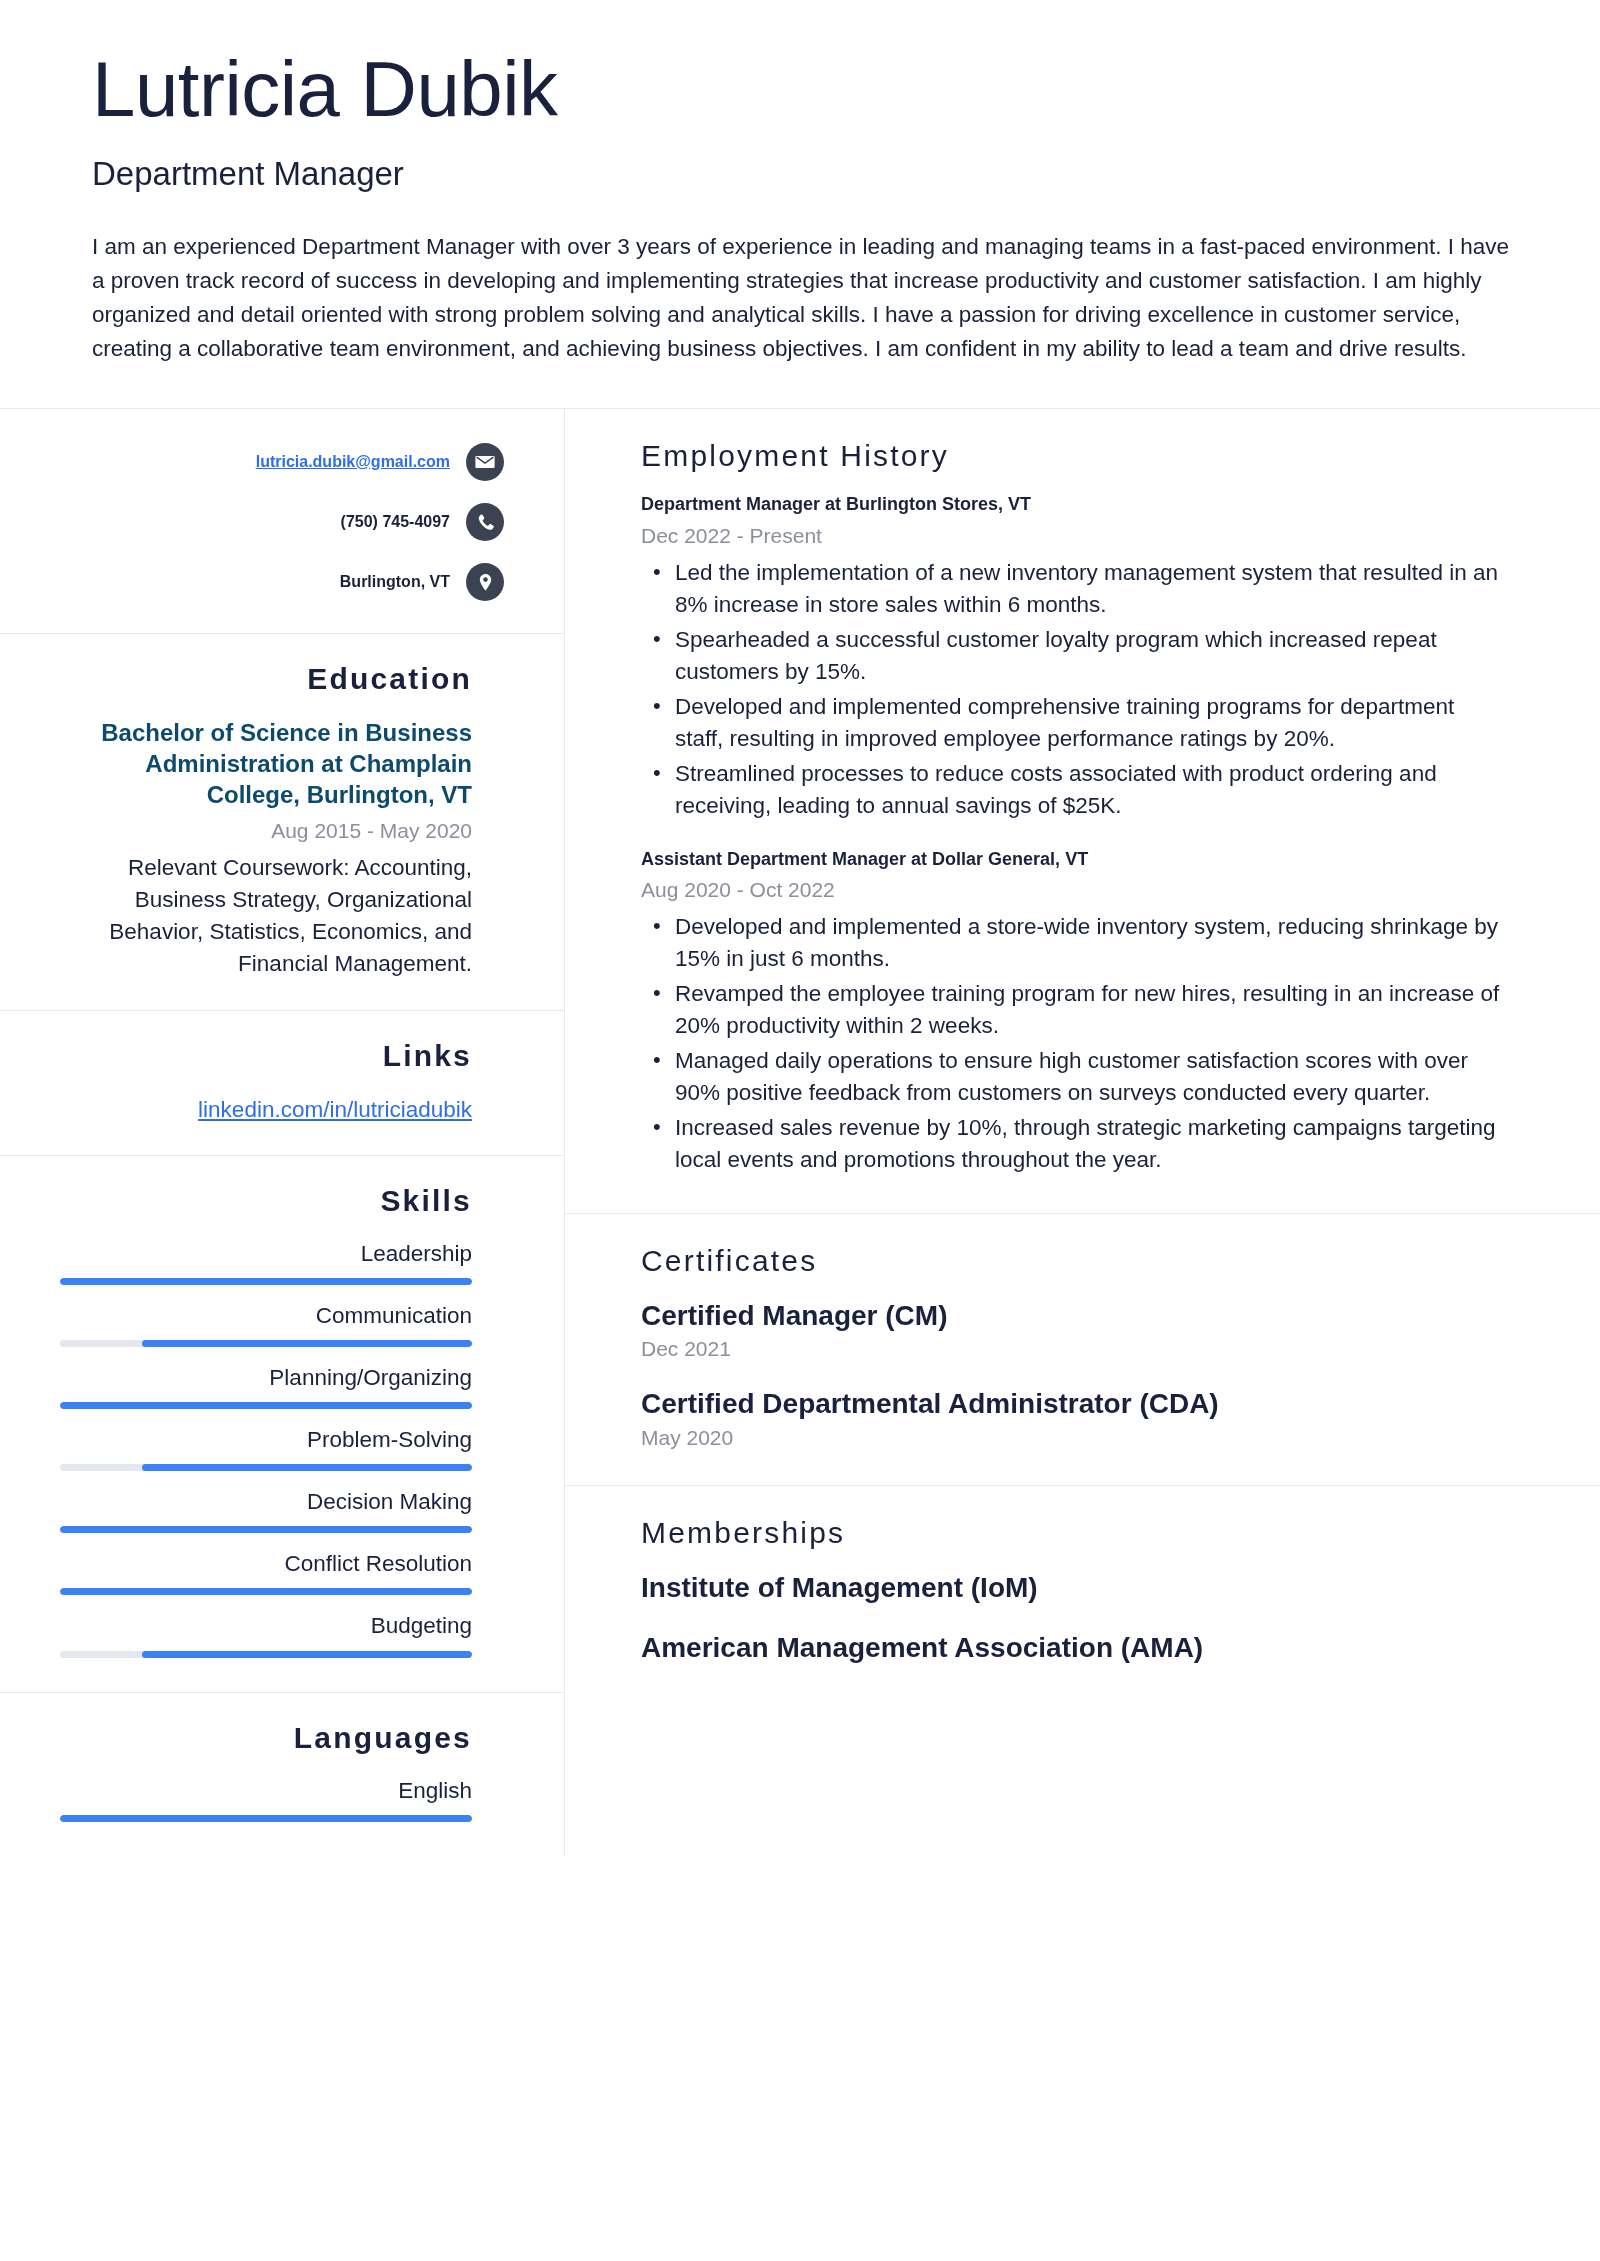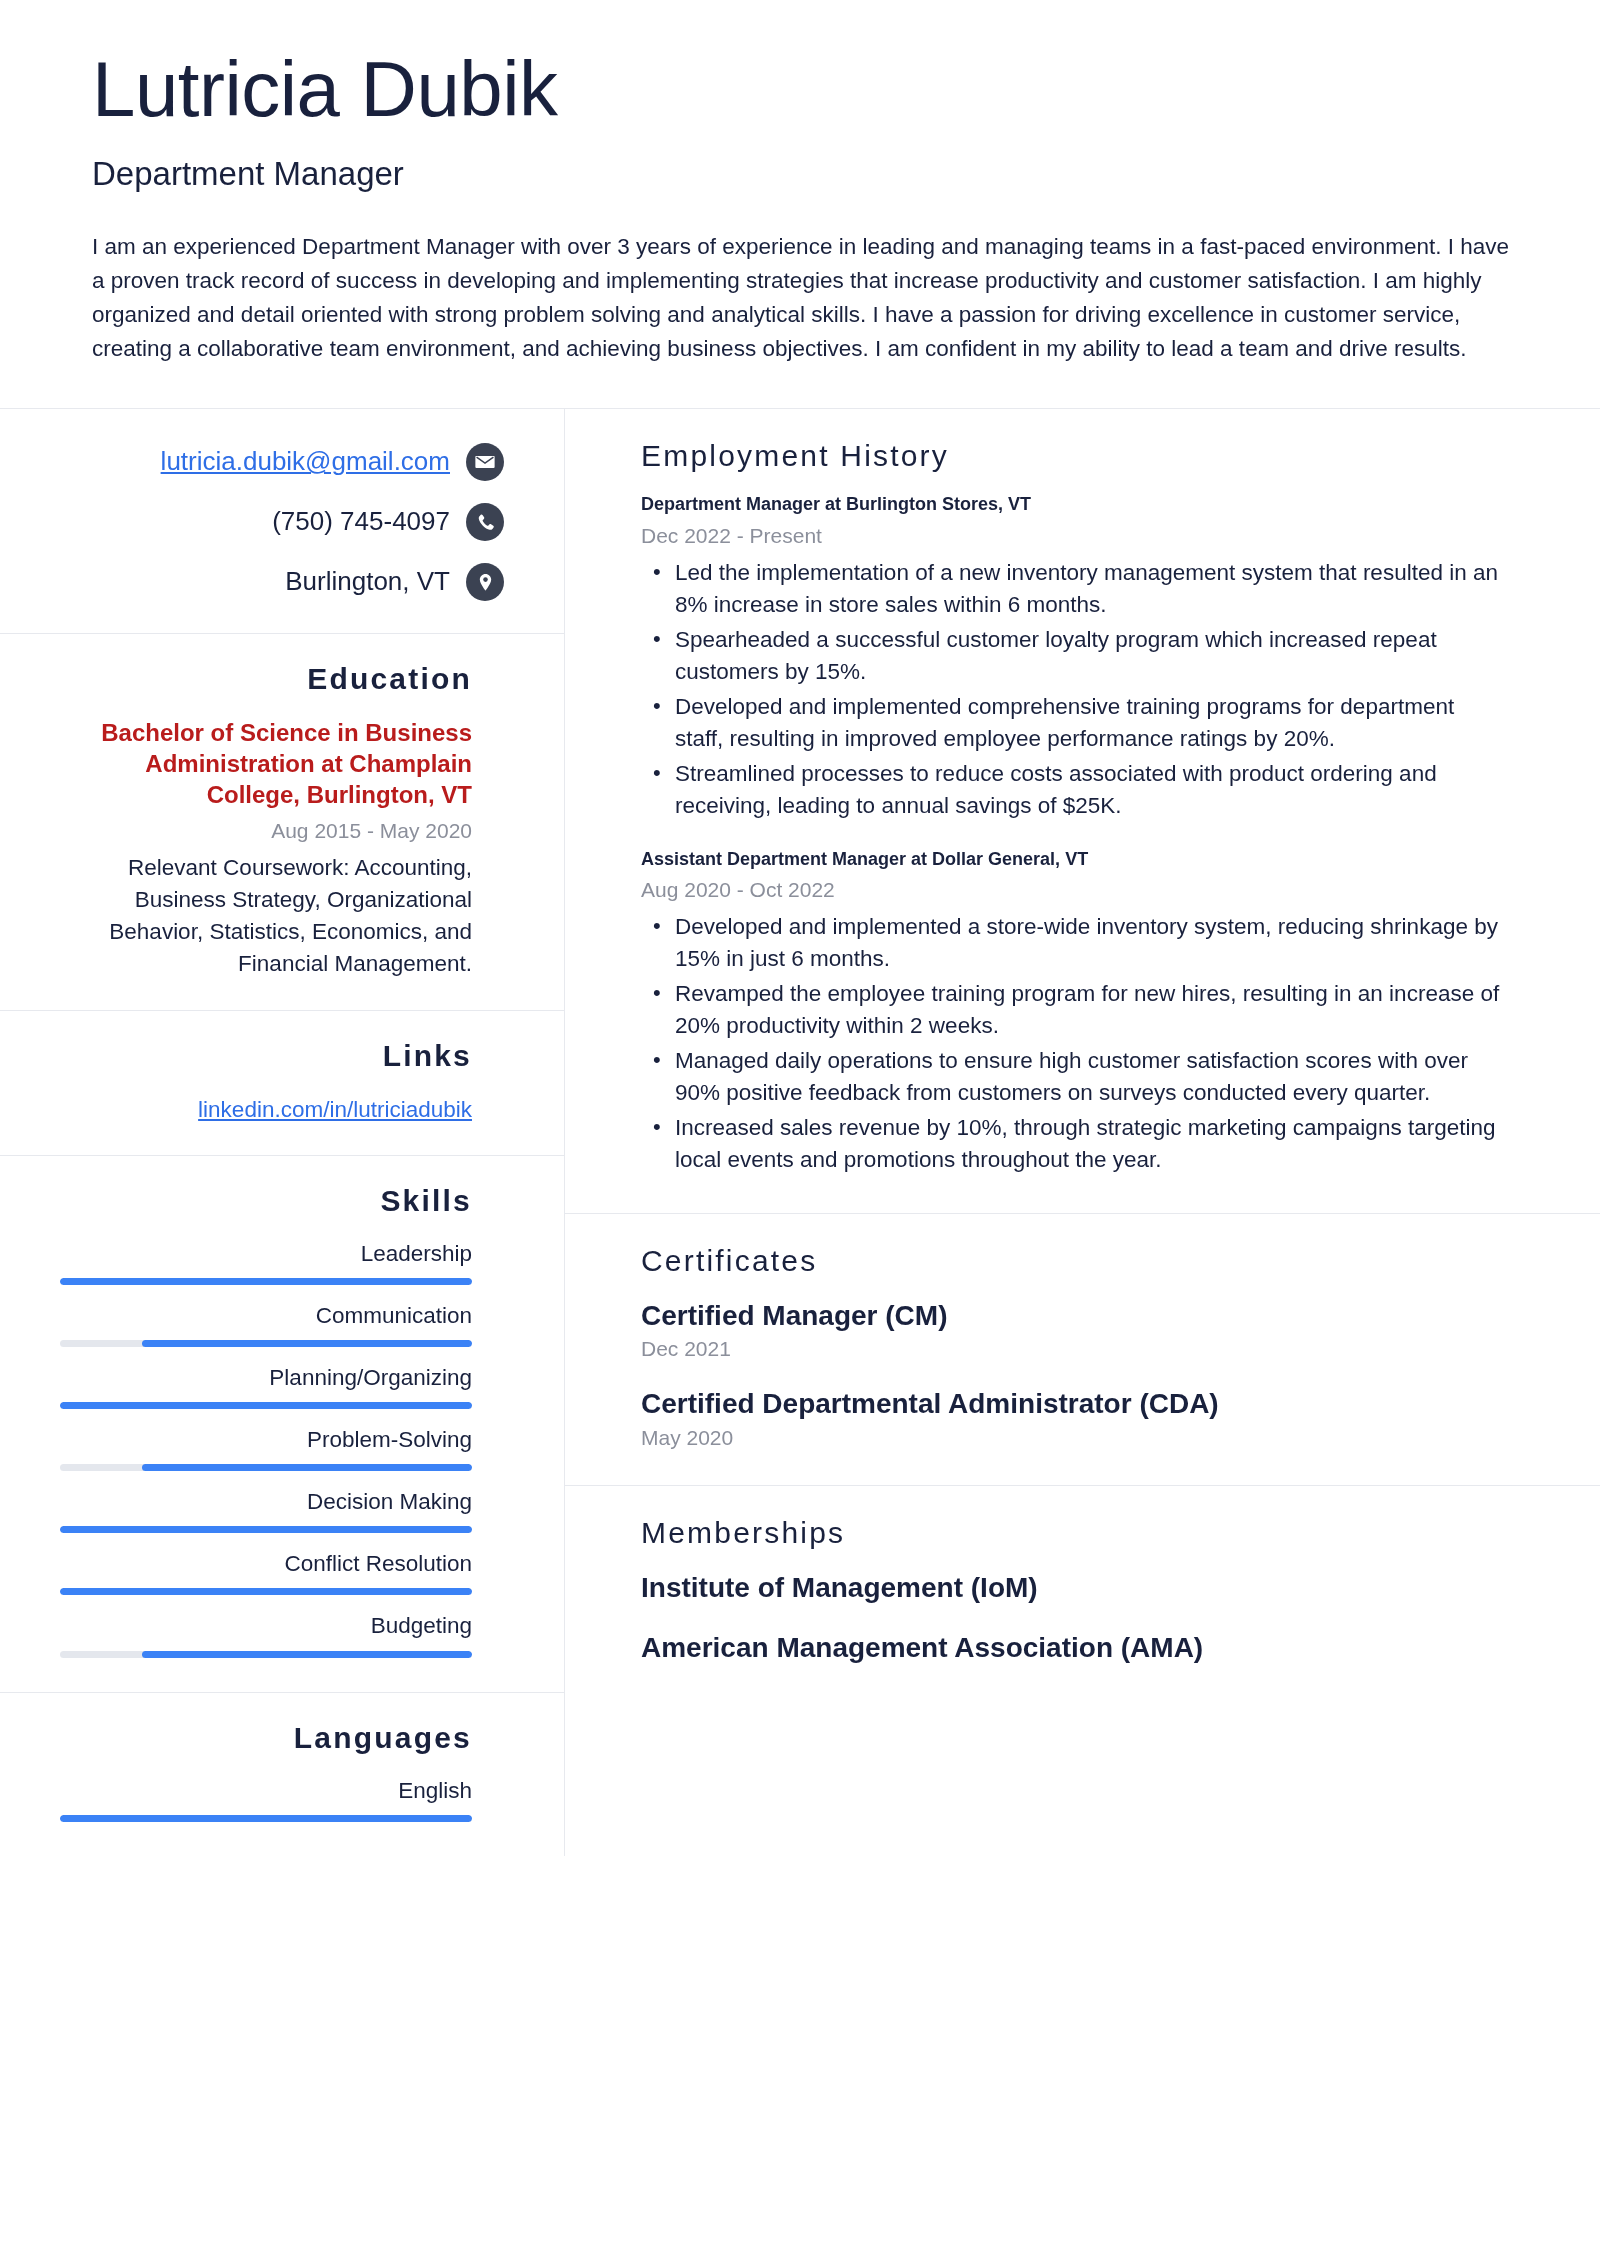--- a/index.html
+++ b/index.html
@@ -84,23 +84,24 @@
   .contact-row {
     display: flex;
     align-items: center;
     justify-content: flex-end;
     gap: 16px;
     margin-bottom: 22px;
   }
   .contact-row:last-child { margin-bottom: 2px; }
 
   .contact-text {
-    font-size: 26px;
-    color: #19213d;
-    line-height: 1.3;
+    font-size: 16px;
+    color: #19213d;
+    line-height: 1.3;
+    font-weight: bold;
   }
   .contact-text.link {
     color: #2e6ee6;
     text-decoration: underline;
   }
 
   .cicon {
     width: 38px;
     height: 38px;
     border-radius: 50%;
@@ -118,21 +119,21 @@
     letter-spacing: 2.2px;
     color: #19213d;
     margin-bottom: 22px;
     text-align: right;
   }
 
   .edu-degree {
     font-size: 24px;
     font-weight: 700;
     line-height: 1.28;
-    color: #b91c1c;
+    color: #0c4a6e;
   }
   .edu-dates {
     font-size: 21px;
     color: #8b8f9b;
     margin-top: 6px;
     line-height: 1.3;
   }
   .edu-desc {
     font-size: 22.5px;
     line-height: 1.43;

